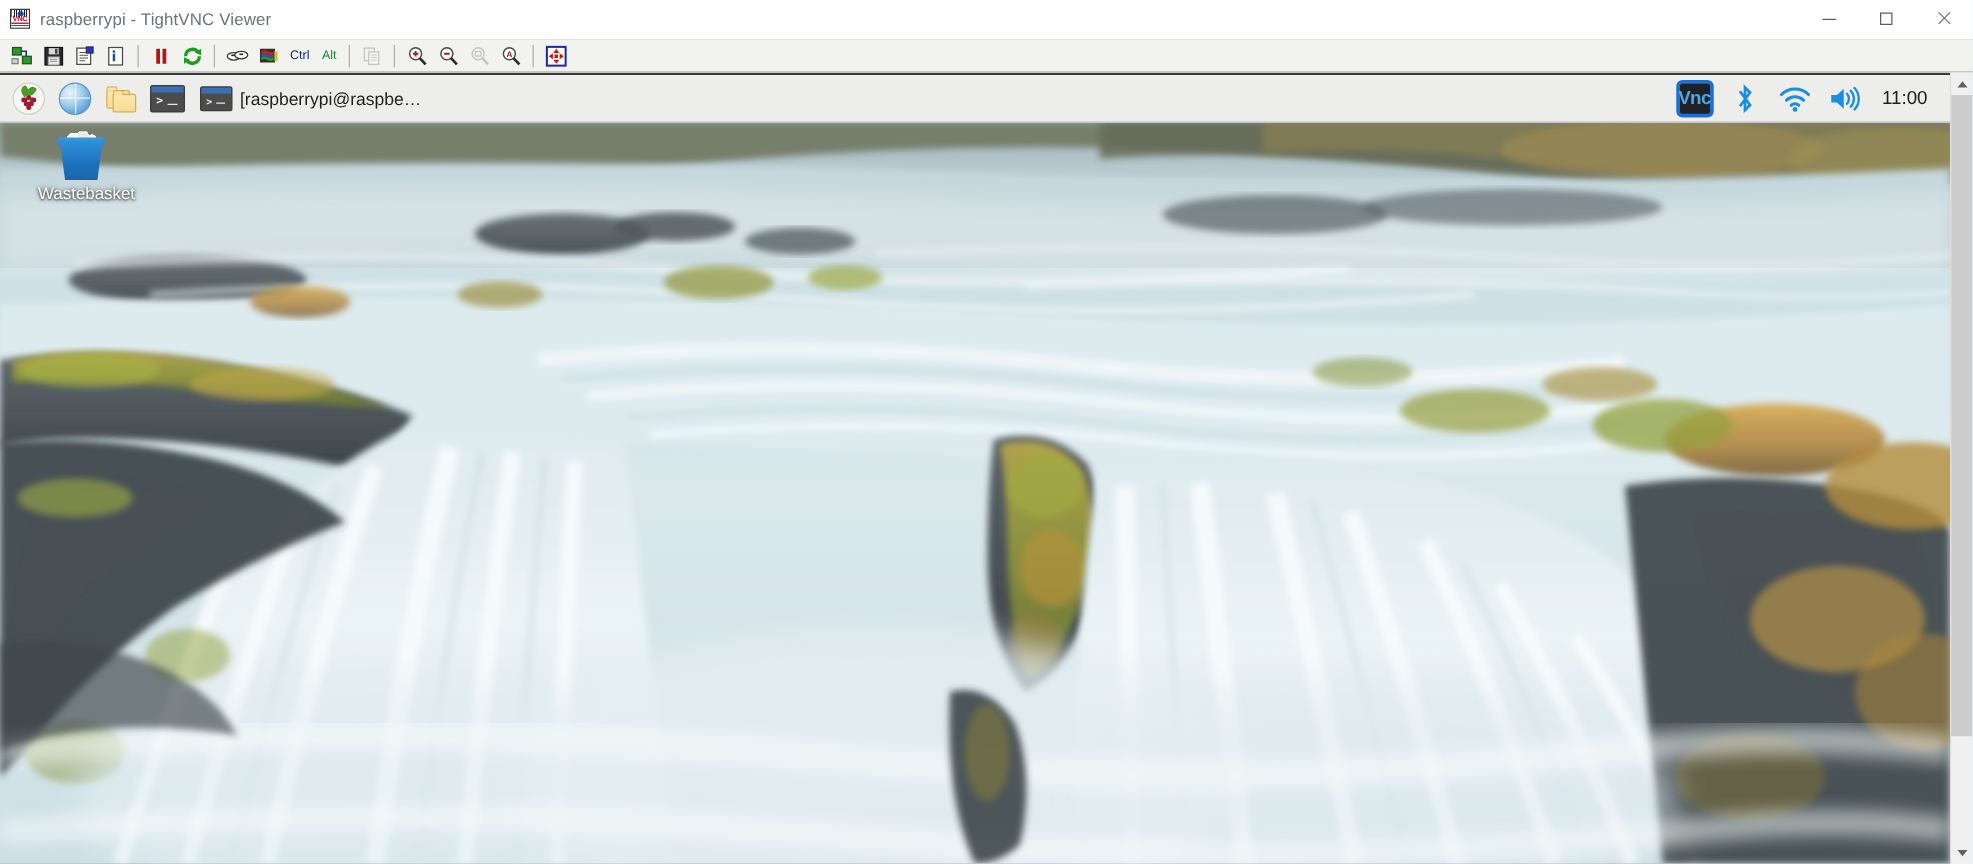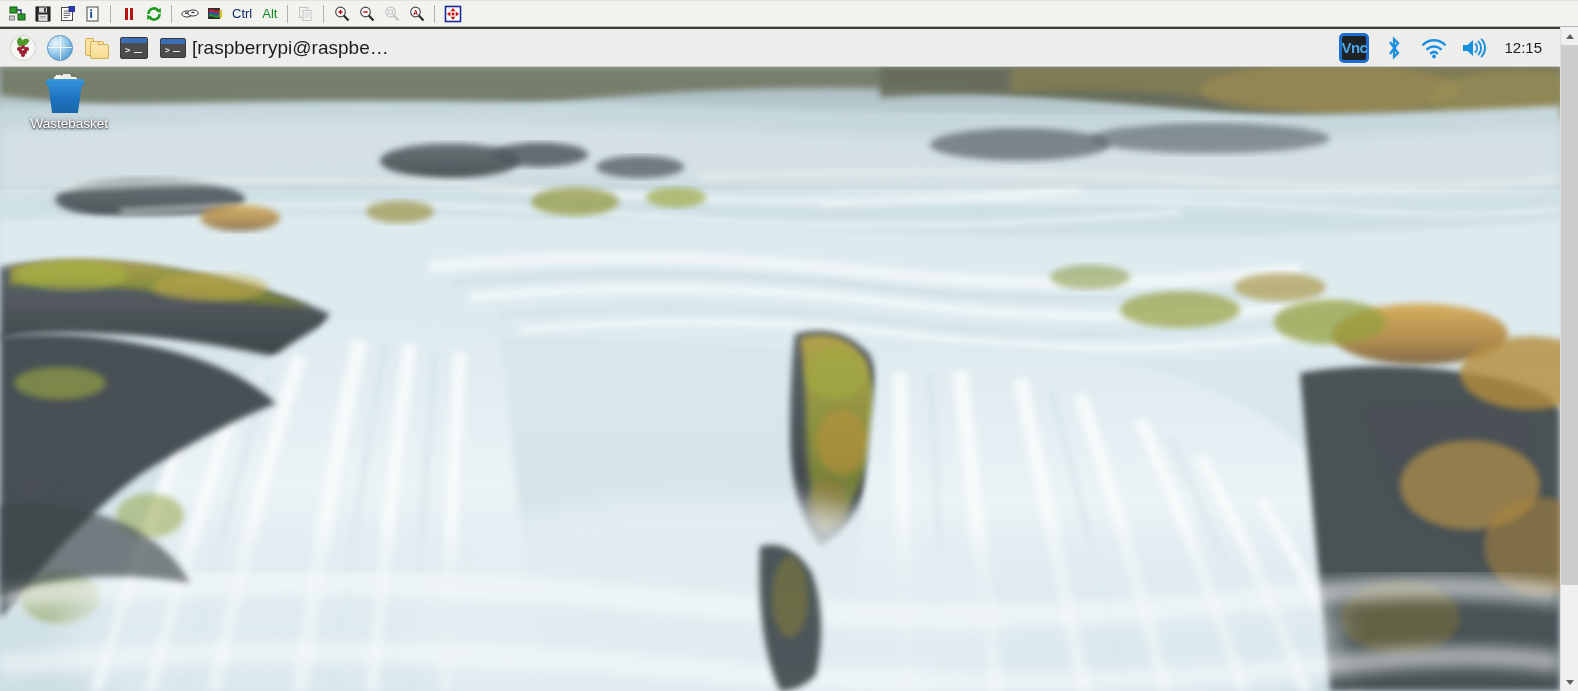--- a/index.html
+++ b/index.html
@@ -147,21 +147,21 @@
     flex: none;
   }
   .tb-sep {
     width: 1px;
     height: 18px;
     background: #b0b0ac;
     margin: 0 5px;
     flex: none;
   }
   .tb-label {
-    font-size: 13px;
+    font-size: 10px;
     font-family: "Liberation Sans", sans-serif;
     padding: 0 4px;
     margin: 0 1px;
     flex: none;
     line-height: 23px;
   }
   .tb-label.ctrl { color: #0d2a6b; }
   .tb-label.alt  { color: #0e8a24; }
 
   
@@ -333,21 +333,21 @@
   .task-win {
     display: flex;
     align-items: center;
     height: 30px;
     padding: 0 8px 0 3px;
     gap: 6px;
     border-radius: 2px;
     max-width: 260px;
   }
   .task-win .task-label {
-    font-size: 19px;
+    font-size: 14px;
     color: #1d1d1d;
     white-space: nowrap;
     overflow: hidden;
     text-overflow: clip;
   }
 
   
   .pi-tray {
     display: flex;
     align-items: center;
@@ -496,20 +496,42 @@
     top: 0;
     height: 86%;
     background: #cdcdcd;
   }
 </style>
 </head>
 <body>
 
 <div class="vnc-window">
 
+  <div class="titlebar">
+    <div class="title-icon">
+      <div class="tv-top"></div>
+      <div class="tv-eye"></div>
+      <div class="tv-mid"></div>
+      <div class="tv-vnc">VNC</div>
+      <div class="tv-stripes"></div>
+    </div>
+    <div class="title-text">raspberrypi - TightVNC Viewer</div>
+
+    <div class="win-controls">
+      <div class="win-btn">
+          <div class="glyph-min"></div>
+        </div>
+      <div class="win-btn">
+          <div class="glyph-max"></div>
+        </div>
+      <div class="win-btn close">
+          <div class="glyph-close"></div>
+        </div>
+    </div>
+  </div>
 
   <div class="toolbar">
 
     <div class="tb-btn">
       <svg width="18" height="18" viewBox="0 0 18 18">
         <rect x="1" y="2" width="7" height="6" fill="#2a9a2a" stroke="#135913" stroke-width="1"></rect>
         <rect x="9" y="9" width="7" height="6" fill="#2a9a2a" stroke="#135913" stroke-width="1"></rect>
         <path d="M8 5 L12 5 L12 9" fill="none" stroke="#2a2a7a" stroke-width="1.3"></path>
         <rect x="0.5" y="11" width="5" height="4" fill="#cfcfcf" stroke="#6a6a6a" stroke-width="0.8"></rect>
       </svg>
@@ -727,21 +749,21 @@
 
             <div class="tray-item">
               <svg class="vol-icon" viewBox="0 0 26 22">
                 <path d="M2 8 L6.5 8 L12 3 L12 19 L6.5 14 L2 14 Z" fill="#1a8fe0"></path>
                 <path d="M14.6 7.0 A6 6 0 0 1 14.6 15.0" fill="none" stroke="#1a8fe0" stroke-width="1.9" stroke-linecap="round"></path>
                 <path d="M17.6 4.6 A9.4 9.4 0 0 1 17.6 17.4" fill="none" stroke="#1a8fe0" stroke-width="1.9" stroke-linecap="round"></path>
                 <path d="M20.6 2.4 A12.6 12.6 0 0 1 20.6 19.6" fill="none" stroke="#1a8fe0" stroke-width="1.9" stroke-linecap="round"></path>
               </svg>
             </div>
 
-            <div class="tray-clock">12:15</div>
+            <div class="tray-clock">11:00</div>
           </div>
         </div>
 
         <div class="wallpaper">
           <svg viewBox="0 0 1560 612" preserveAspectRatio="none">
             <defs>
               <linearGradient id="skyTop" x1="0" y1="0" x2="0" y2="1">
                 <stop offset="0%" stop-color="#96a8a6"></stop>
                 <stop offset="35%" stop-color="#a9bcc2"></stop>
                 <stop offset="100%" stop-color="#c3d4da"></stop>

